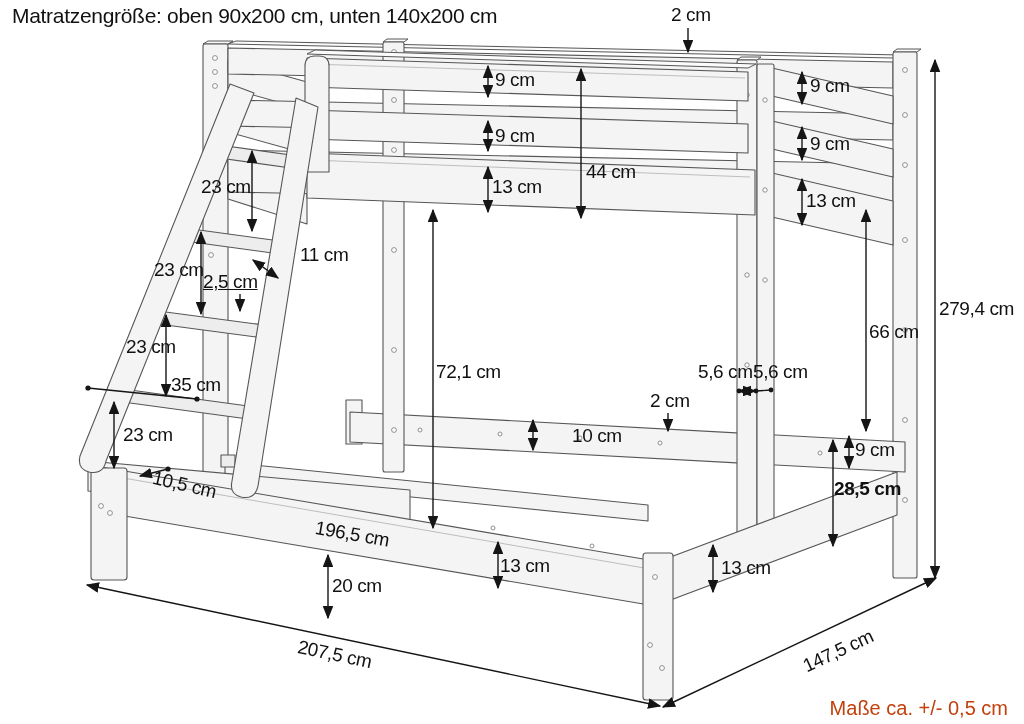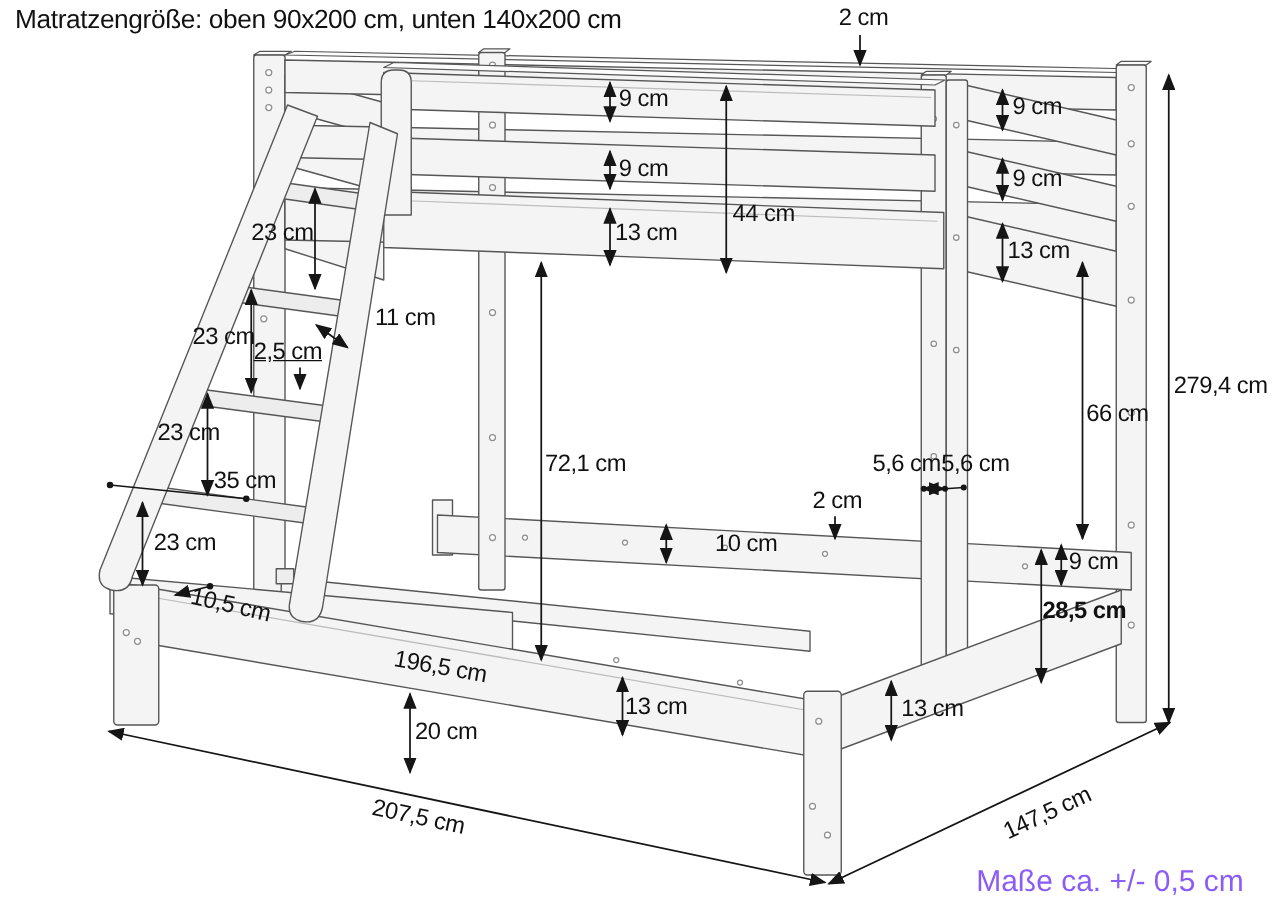--- a/index.html
+++ b/index.html
@@ -8,21 +8,21 @@
   #drawing{position:absolute;left:0;top:0;}
   .wood{fill:#f4f4f4;stroke:#565656;stroke-width:1.1;stroke-linejoin:round;}
   .wood-top{fill:#fbfbfb;stroke:#565656;stroke-width:1;stroke-linejoin:round;}
   .wood-dark{fill:#ededed;stroke:#565656;stroke-width:1.1;stroke-linejoin:round;}
   .screw{fill:#ffffff;stroke:#8f8f8f;stroke-width:1;}
   .innerline{stroke:#bdbdbd;stroke-width:1;fill:none;}
   .dim{stroke:#151515;stroke-width:1.4;fill:none;}
   .dimdot{fill:#151515;stroke:none;}
   #title{position:absolute;left:12px;top:4px;font-size:21px;color:#111;
          letter-spacing:-0.3px;white-space:nowrap;}
-  #footer-note{position:absolute;right:29px;bottom:4px;font-size:24px;color:#8b5cf6;white-space:nowrap;}
+  #footer-note{position:absolute;right:16px;bottom:4px;font-size:20px;color:#c2410c;white-space:nowrap;}
   .dim-label{position:absolute;font-size:19px;color:#111;letter-spacing:-0.4px;
              white-space:nowrap;transform-origin:left top;line-height:1;}
 </style>
 </head>
 <body>
 
 <div id="stage">
 
   <svg id="drawing" width="1024" height="724" viewBox="0 0 1024 724">
     <defs>

